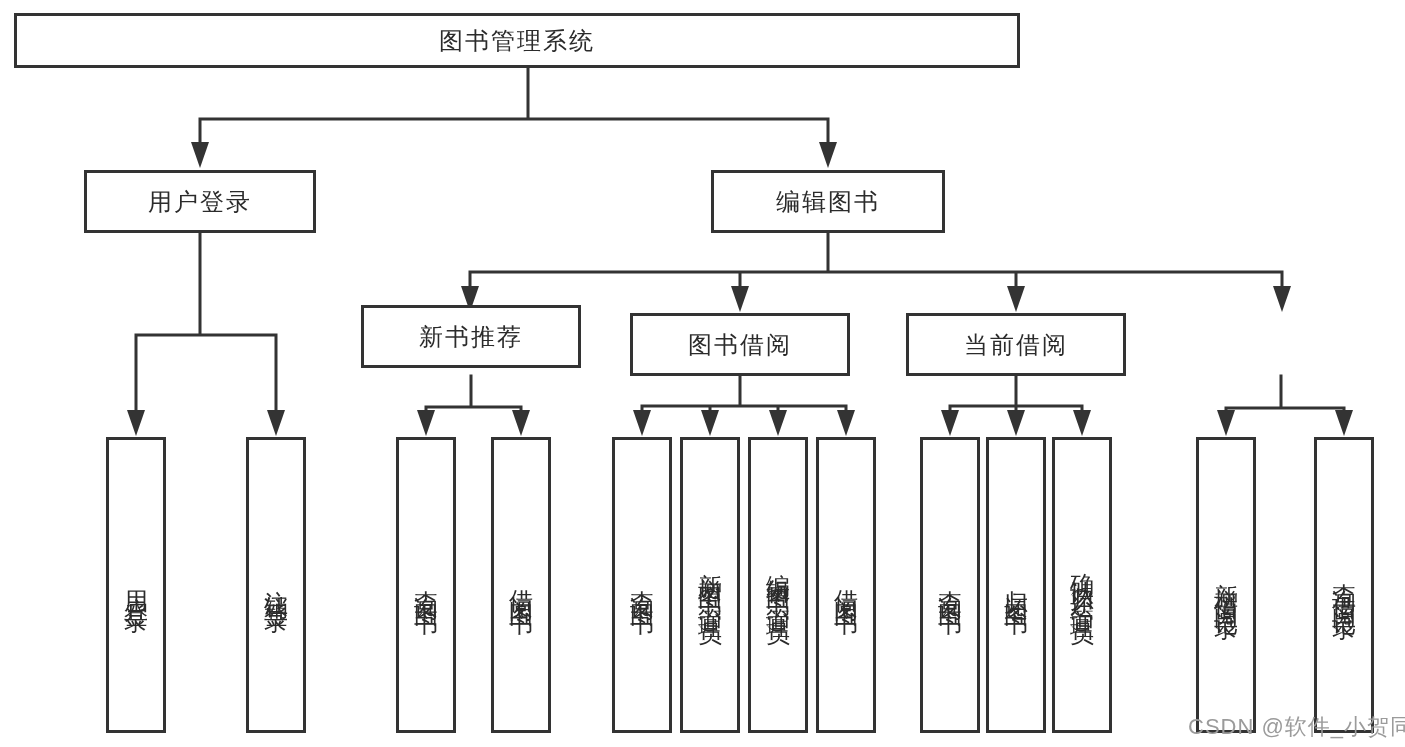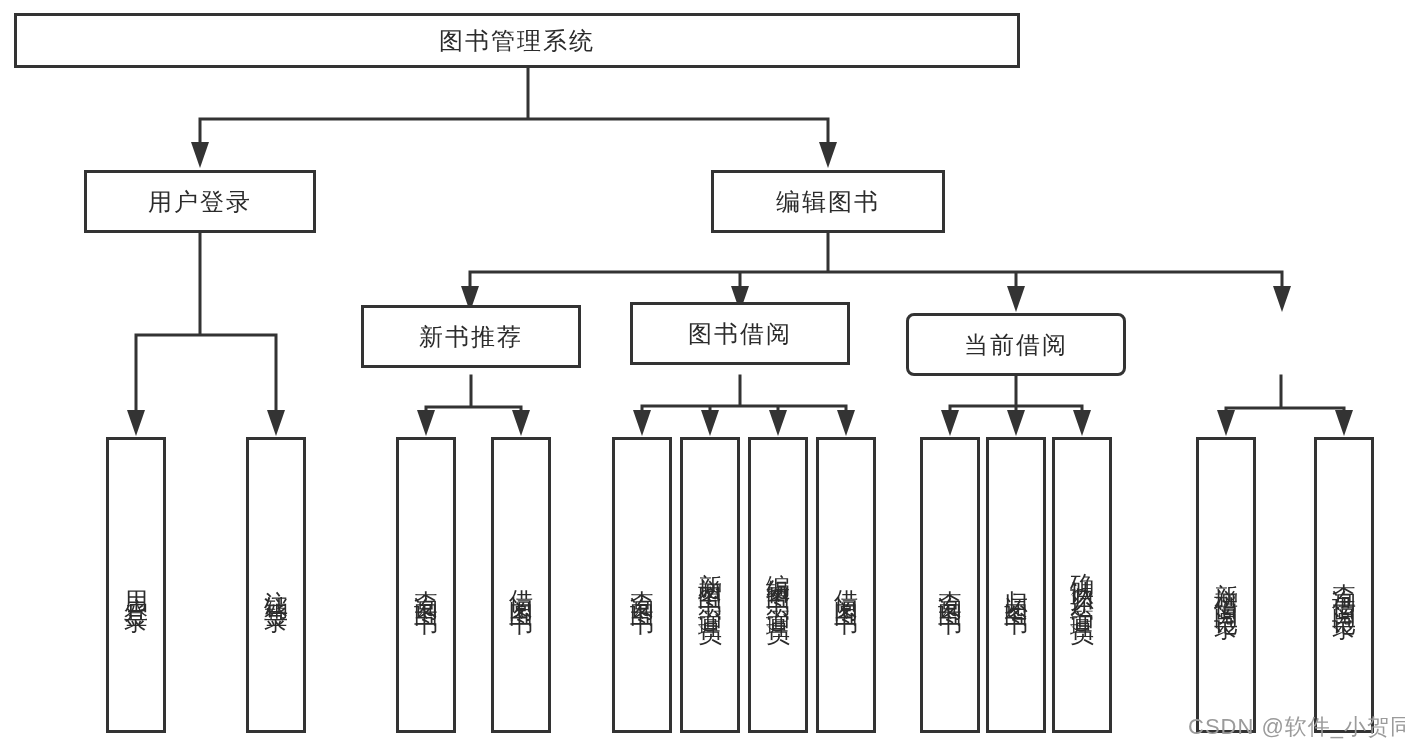--- a/index.html
+++ b/index.html
@@ -110,24 +110,24 @@
   <div class="hnode" style="left:84px; top:170px; width:232px; height:63px;">
     <span class="hlabel">用户登录</span>
   </div>
   <div class="hnode" style="left:711px; top:170px; width:234px; height:63px;">
     <span class="hlabel">编辑图书</span>
   </div>
 
   <div class="hnode" style="left:361px; top:305px; width:220px; height:63px;">
     <span class="hlabel">新书推荐</span>
   </div>
-  <div class="hnode" style="left:630px; top:302px; width:220px; height:63px;">
+  <div class="hnode" style="left:630px; top:313px; width:220px; height:63px;">
     <span class="hlabel">图书借阅</span>
   </div>
-  <div class="hnode" style="left:906px; top:313px; width:220px; height:63px;border-radius:8px;">
+  <div class="hnode" style="left:906px; top:313px; width:220px; height:63px;">
     <span class="hlabel">当前借阅</span>
   </div>
 
   <div class="leaf" style="left:106px;">
     <span class="vlabel">用户登录</span>
   </div>
   <div class="leaf" style="left:246px;">
     <span class="vlabel">注销登录</span>
   </div>
 

